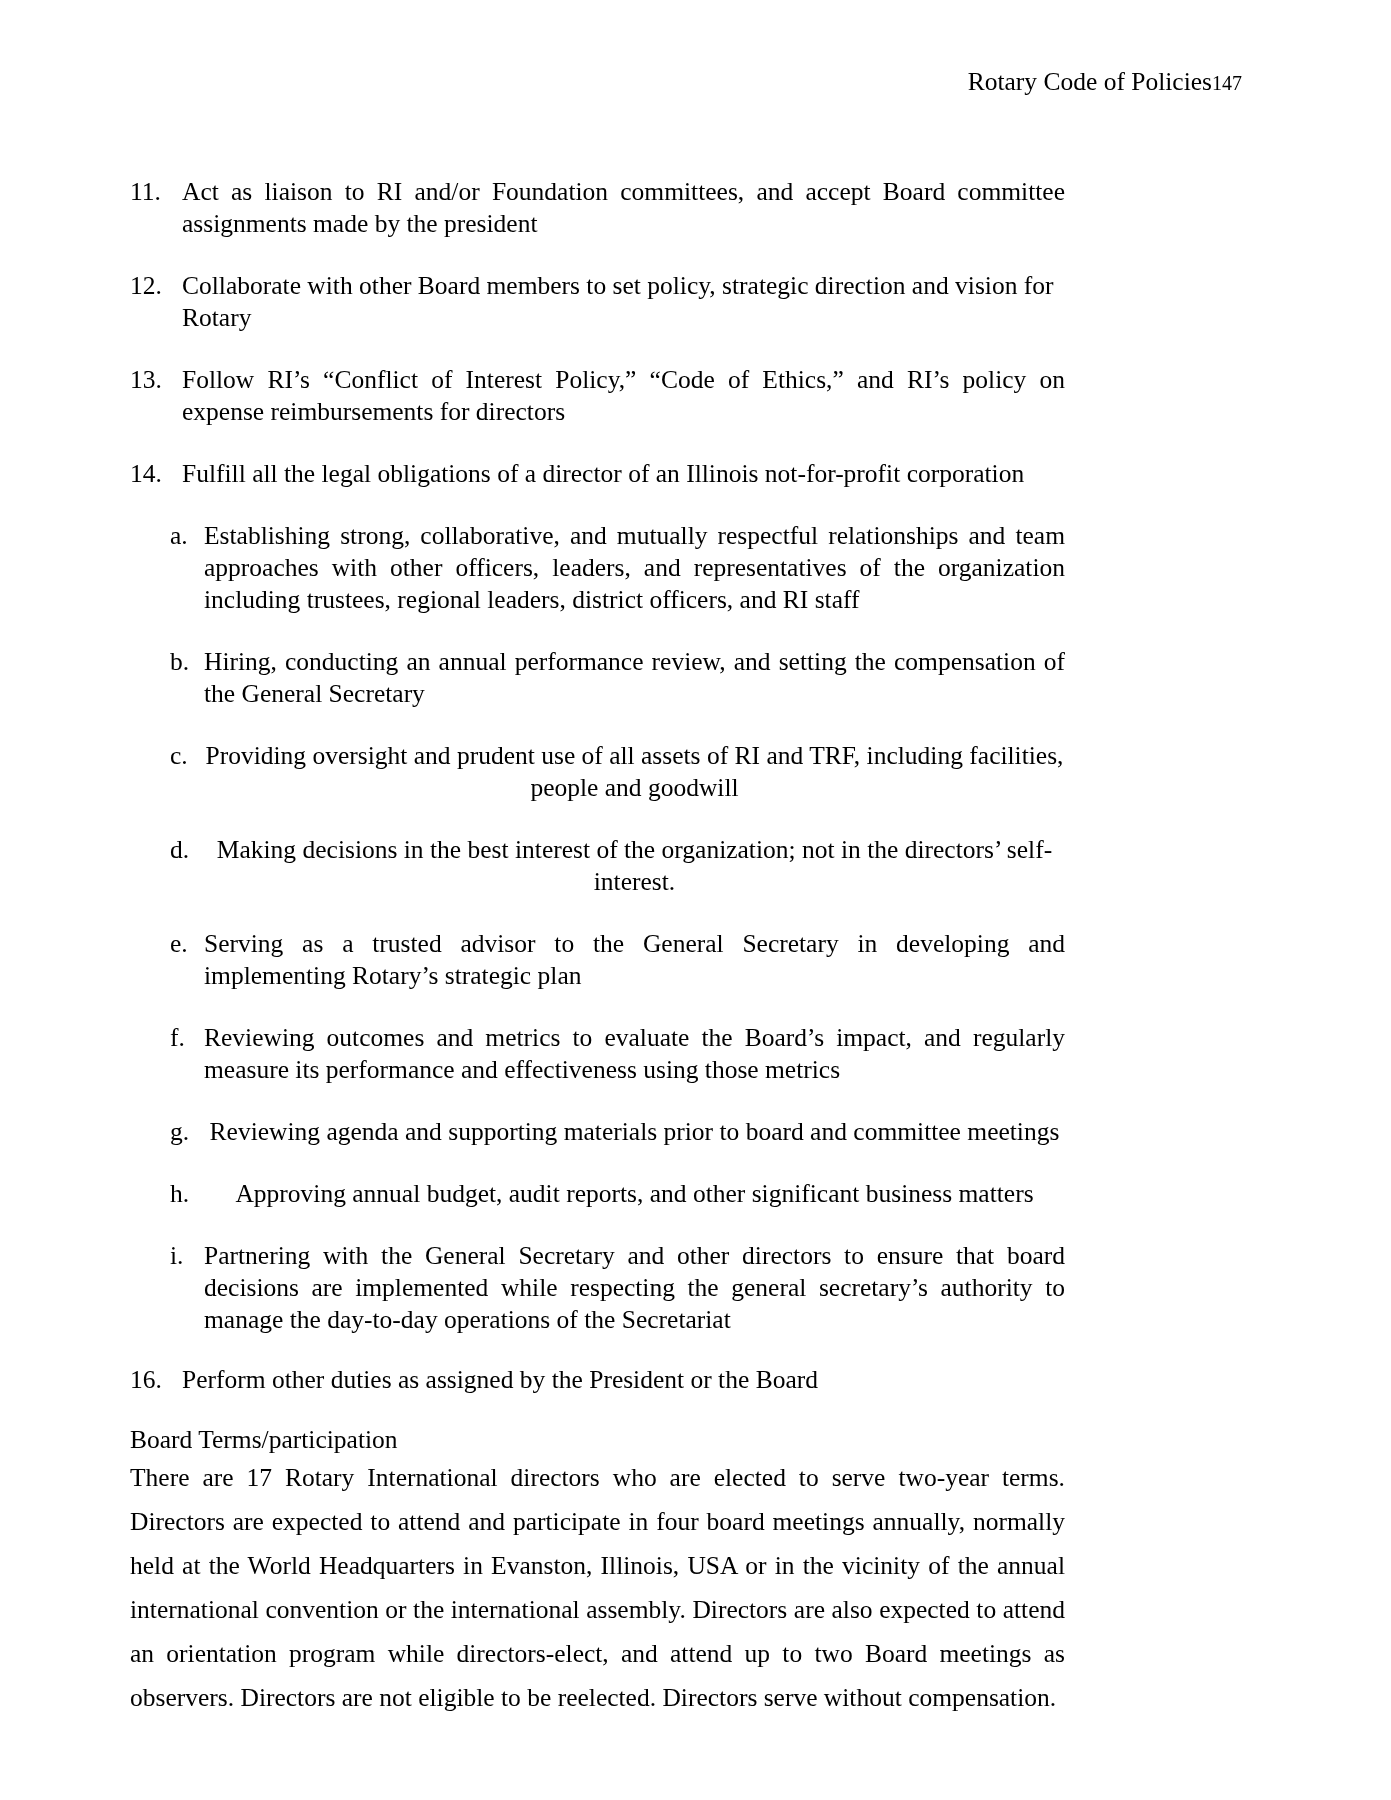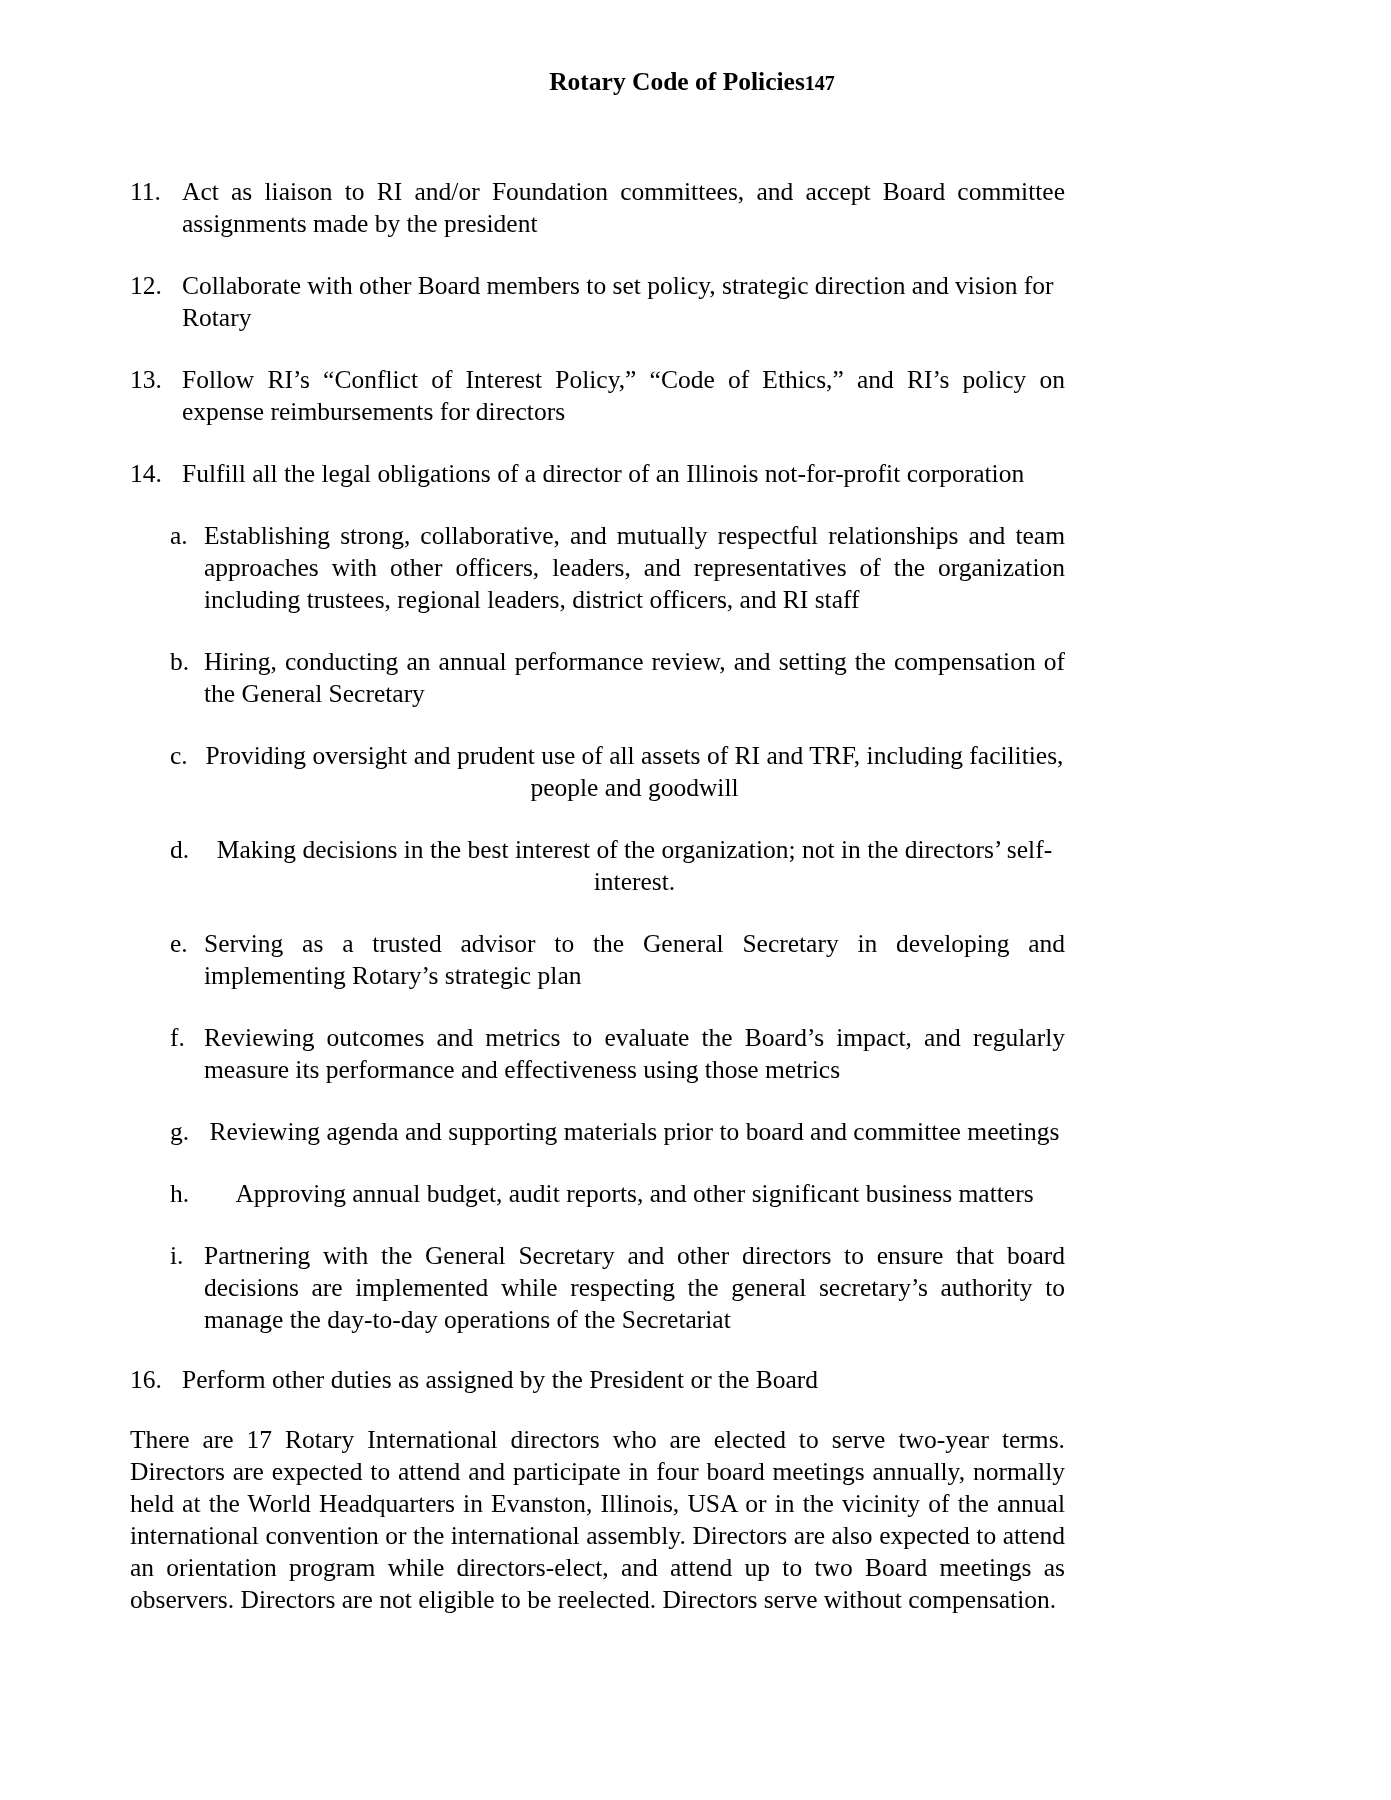--- a/index.html
+++ b/index.html
@@ -25,23 +25,22 @@
   
   .doc-header {
     position: absolute;
     left: 142px;
     top: 66px;
     width: 1100px;
   }
   .header-row {
     display: flex;
     align-items: baseline;
-    justify-content: center;
+    justify-content: flex-end;
     width: 100%;
-    font-weight: bold;
   }
   .header-title {
     font-size: 25.5px;
     line-height: 31px;
     white-space: nowrap;
   }
   .header-pageno {
     font-size: 20px;
     line-height: 31px;
     text-align: right;
@@ -115,22 +114,21 @@
     line-height: 32px;
   }
   .closing-heading {
     font-size: 25.5px;
     line-height: 32px;
   }
   .closing-para {
     text-align: justify;
     text-justify: inter-word;
     font-size: 25.5px;
-    line-height: 32px;
-    margin-top: 20px;
+    line-height: 44px;
   }
 </style>
 </head>
 <body>
 
 <div class="page">
 
   <div class="doc-header">
     <div class="header-row">
       <div class="header-title">Rotary Code of Policies</div>
@@ -209,17 +207,18 @@
       </div>
 
     </div>
 
     <div class="num-item" style="margin-bottom:28px;">
       <span class="num-marker">16.</span>
       <span class="num-text nojust">Perform other duties as assigned by the President or the Board</span>
     </div>
 
     <div class="closing">
+      <div class="closing-heading">Board Terms/participation</div>
       <div class="closing-para">There are 17 Rotary International directors who are elected to serve two-year terms. Directors are expected to attend and participate in four board meetings annually, normally held at the World Headquarters in Evanston, Illinois, USA or in the vicinity of the annual international convention or the international assembly. Directors are also expected to attend an orientation program while directors-elect, and attend up to two Board meetings as observers. Directors are not eligible to be reelected. Directors serve without compensation.</div>
     </div>
 
   </div>
 </div>
 
 </body></html>

